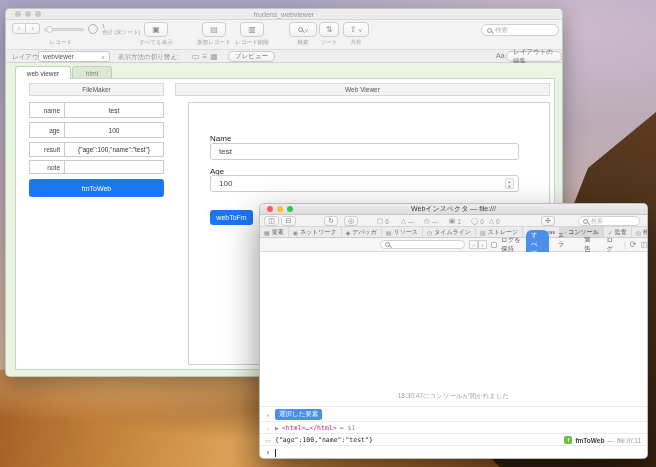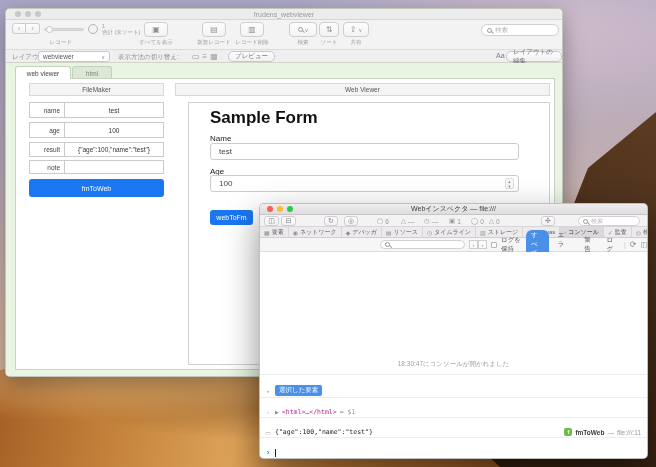--- a/index.html
+++ b/index.html
@@ -108,21 +108,21 @@
   .cf-nav { display:flex; }
   .cf-navbtn { width:9px; height:9px; border:1px solid #cfcdcf; background:#fbfafb; color:#9a9a9a;
     font-size:6px; line-height:8px; text-align:center; }
   .checkbox { width:6px; height:6px; border:1px solid #b5b5b5; border-radius:1px; background:#fff; flex:none; }
   .pill { padding:1px 5px; border-radius:6px; }
   .pill.active { background:#4a90e8; color:#fff; }
   .wi-console { position:relative; height:206px; display:flex; flex-direction:column; background:#fff; }
   .con-spacer { flex:1; }
   .con-msg { text-align:center; font-size:6.5px; color:#a0a0a0; padding:3px 0 5px; }
   .con-row { border-top:1px solid #ececec; min-height:11px; display:flex; align-items:center;
-    font-size:7px; padding:10px 6px 1px 4px; gap:3px; }
+    font-size:7px; padding:2px 6px 1px 4px; gap:3px; }
   .con-gutter { width:8px; color:#b0b0b0; font-size:6px; text-align:center; flex:none; }
   .badge-blue { background:#4a90e8; color:#fff; font-size:6.5px; padding:1px 4px; border-radius:2px; }
   .code { font-family:"DejaVu Sans Mono",monospace; font-size:6.5px; }
   .tagtxt { color:#b81e8e; }
   .dim { color:#9a9a9a; }
   .tri { color:#8f8f8f; font-size:5px; }
   .con-right { margin-left:auto; display:flex; align-items:center; gap:3px; }
   .badge-green { width:8px; height:8px; border-radius:2px; background:#6cbe45; color:#fff; font-size:6px; font-weight:bold;
     display:flex; align-items:center; justify-content:center; }
   .src { font-size:6.5px; color:#3c3c3c; font-weight:bold; }
@@ -238,21 +238,20 @@
         <div class="abs fieldrow" style="top:81px;height:14px;">
           <div class="flabel">note</div>
           <div class="fvalue"></div>
         </div>
 
         <div class="abs bluebtn" style="left:13px;top:100px;width:135px;height:18px;font-size:7px;">fmToWeb</div>
 
         <div class="abs hdrbox" style="left:159px;width:375px;">Web Viewer</div>
 
         <div class="abs viewerbox">
-          <div class="abs vf-title">Sample Form</div>
           <div class="abs vf-label" style="top:31px;">Name</div>
           <div class="abs vf-input" style="top:40px;">test</div>
           <div class="abs vf-label" style="top:64px;">Age</div>
           <div class="abs vf-input" style="top:72px;">
             <span>100</span>
             <span class="stepper">
               <span>▴</span><br>
               <span>▾</span>
             </span>
           </div>

